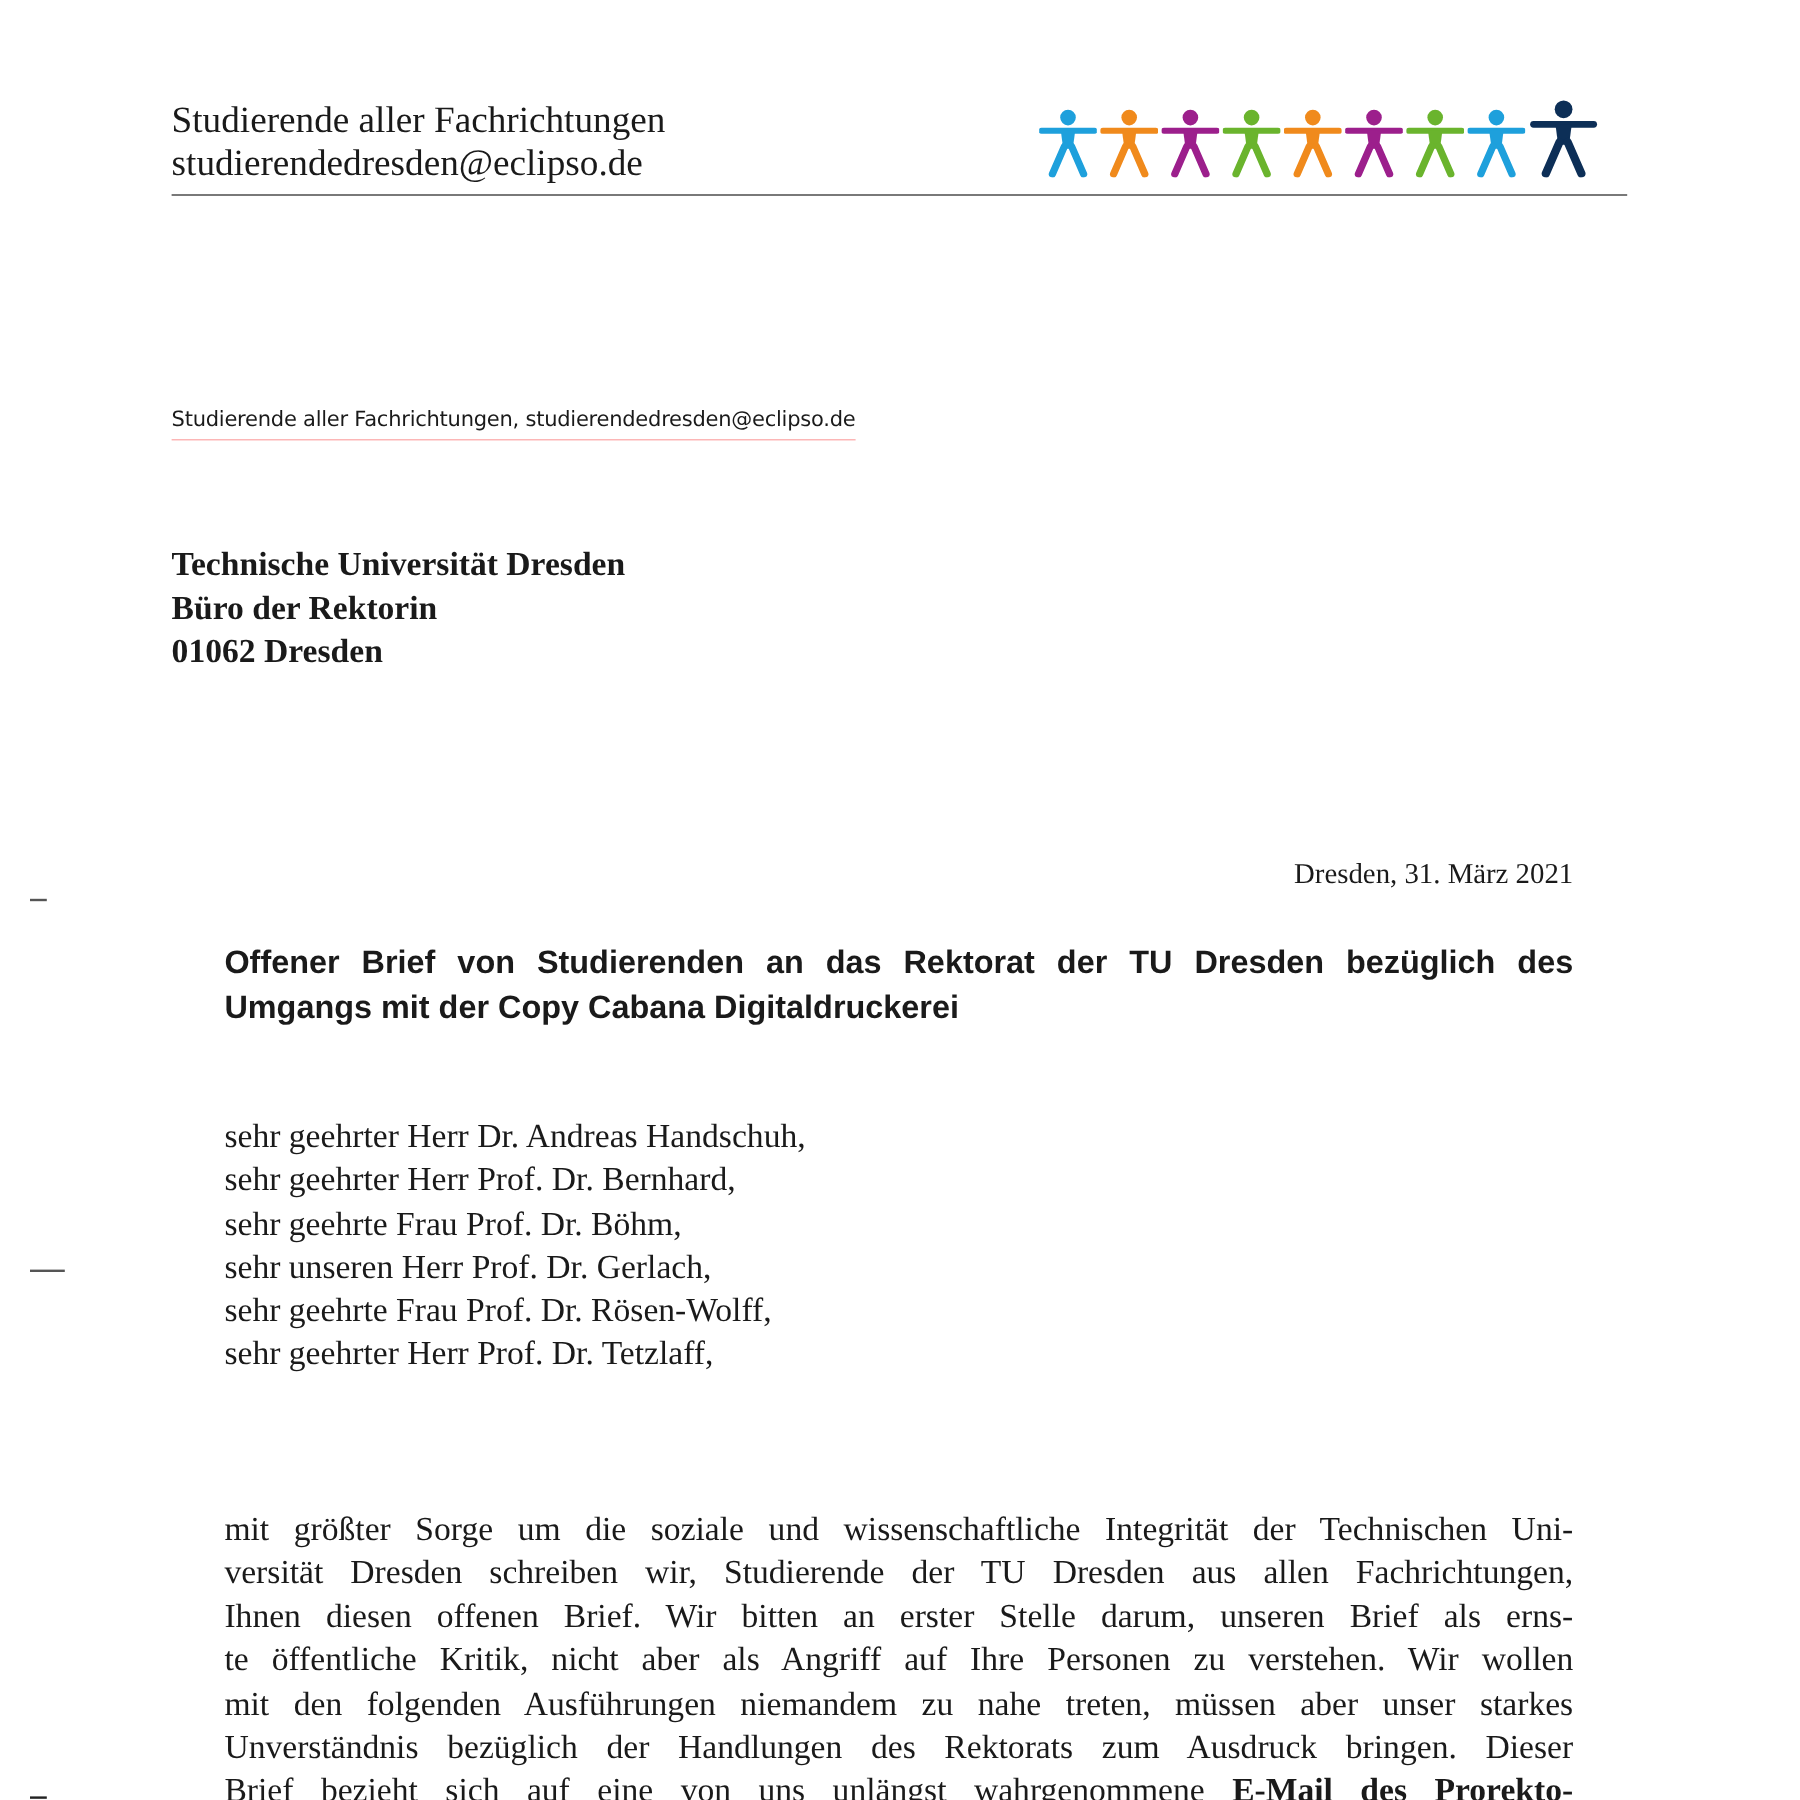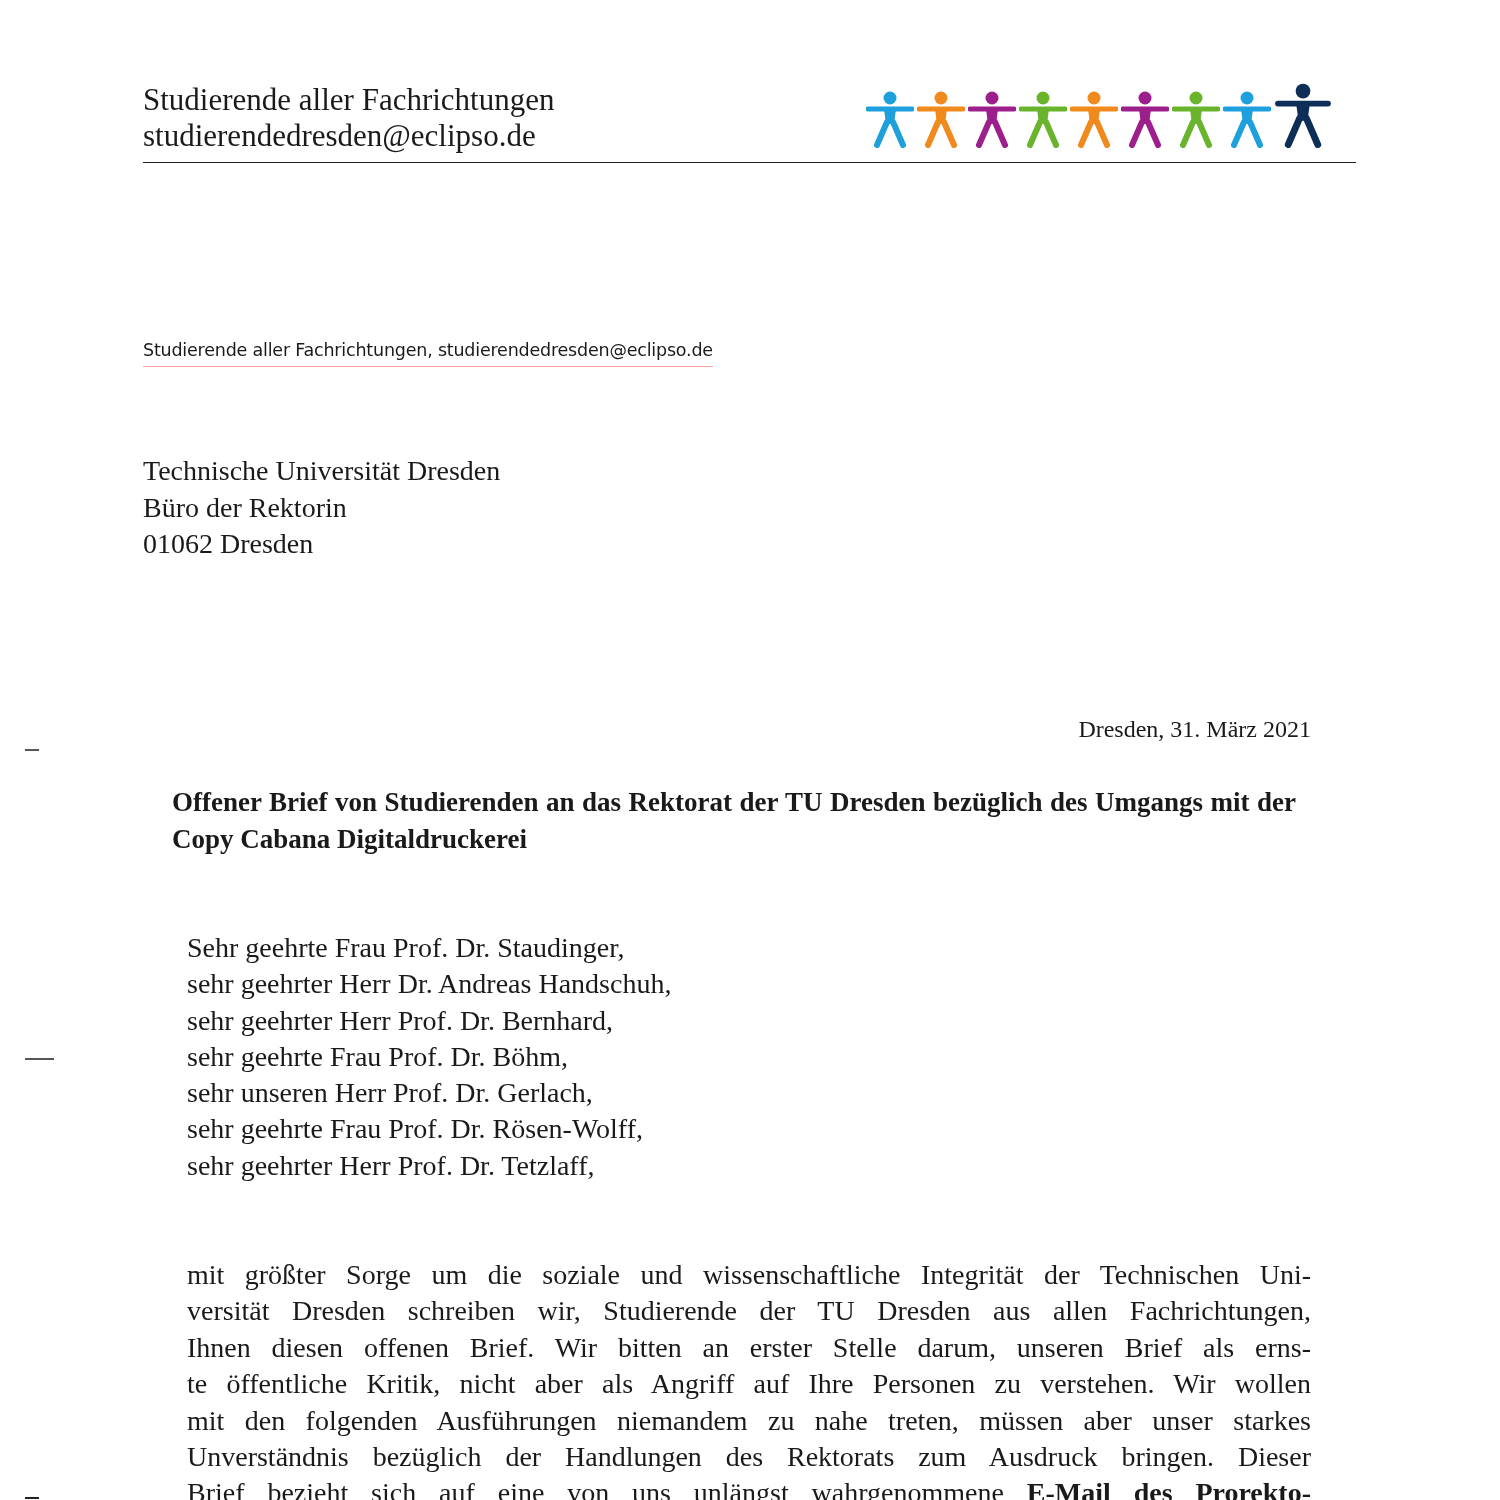--- a/index.html
+++ b/index.html
@@ -55,40 +55,41 @@
       border-bottom: 1px solid #fca5a5;
       letter-spacing: -0.2px;
     }
     .address {
       position: absolute;
       left: 143px;
       top: 453px;
       font-size: 28px;
       line-height: 36.5px;
       font-family: "Liberation Serif", serif;
+      font-weight: bold;
     }
     .address div { white-space: nowrap; }
     .date {
       position: absolute;
       right: 189px;
       top: 711px;
       font-size: 24px;
       line-height: 36px;
       font-family: "Liberation Serif", serif;
       white-space: nowrap;
     }
     .subject {
       position: absolute;
-      left: 172px;
+      left: 187px;
       top: 784px;
       width: 1124px;
       font-size: 27px;
       line-height: 37px;
       font-weight: bold;
-      font-family: Liberation Serif, serif;
+      font-family: Liberation Sans, sans-serif;
       text-align: justify;
       text-align-last: left;
     }
     .salutation {
       position: absolute;
       left: 187px;
       top: 930px;
       font-size: 28px;
       line-height: 36.3px;
       font-family: "Liberation Serif", serif;
@@ -201,21 +202,20 @@
   <div>Technische Universität Dresden</div>
   <div>Büro der Rektorin</div>
   <div>01062 Dresden</div>
 </div>
 
 <div class="date">Dresden, 31. März 2021</div>
 
 <div class="subject">Offener Brief von Studierenden an das Rektorat der TU Dresden bezüglich des Umgangs mit der Copy Cabana Digitaldruckerei</div>
 
 <div class="salutation">
-  <div>Sehr geehrte Frau Prof. Dr. Staudinger,</div>
   <div>sehr geehrter Herr Dr. Andreas Handschuh,</div>
   <div>sehr geehrter Herr Prof. Dr. Bernhard,</div>
   <div>sehr geehrte Frau Prof. Dr. Böhm,</div>
   <div>sehr unseren Herr Prof. Dr. Gerlach,</div>
   <div>sehr geehrte Frau Prof. Dr. Rösen-Wolff,</div>
   <div>sehr geehrter Herr Prof. Dr. Tetzlaff,</div>
 </div>
 
 <div class="body-text">
   <span class="line">mit größter Sorge um die soziale und wissenschaftliche Integrität der Technischen Uni-</span>

